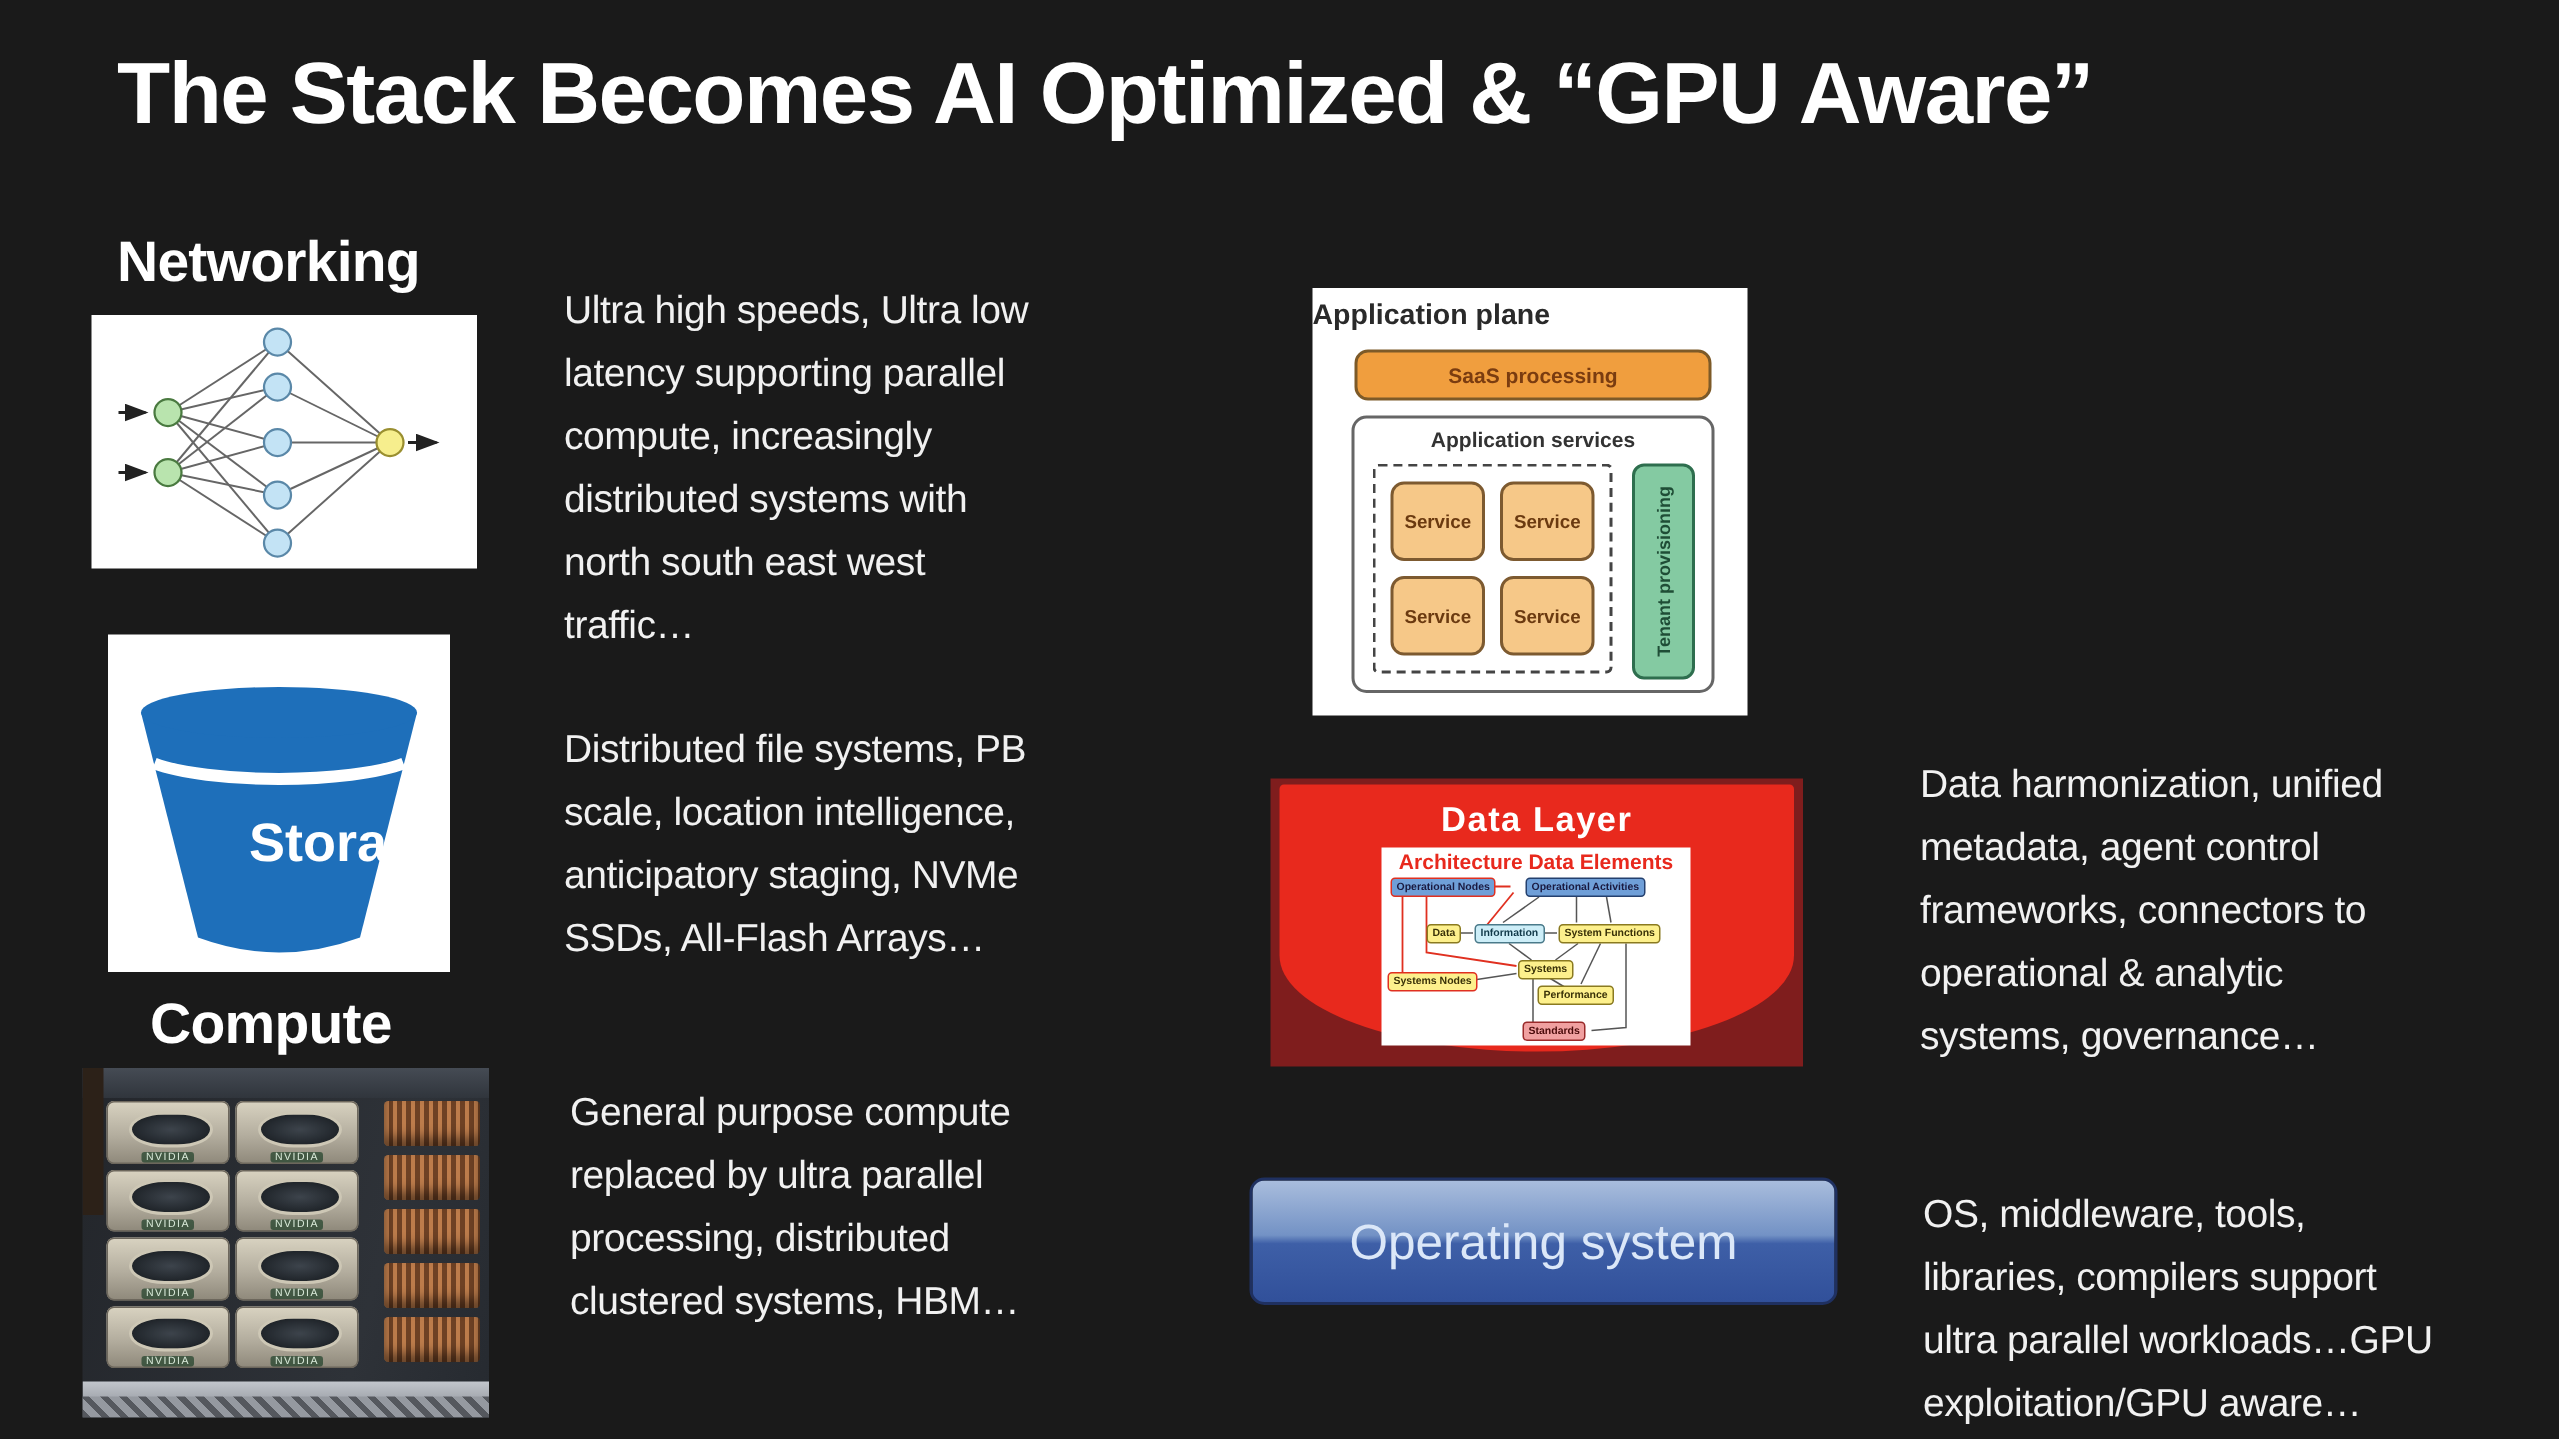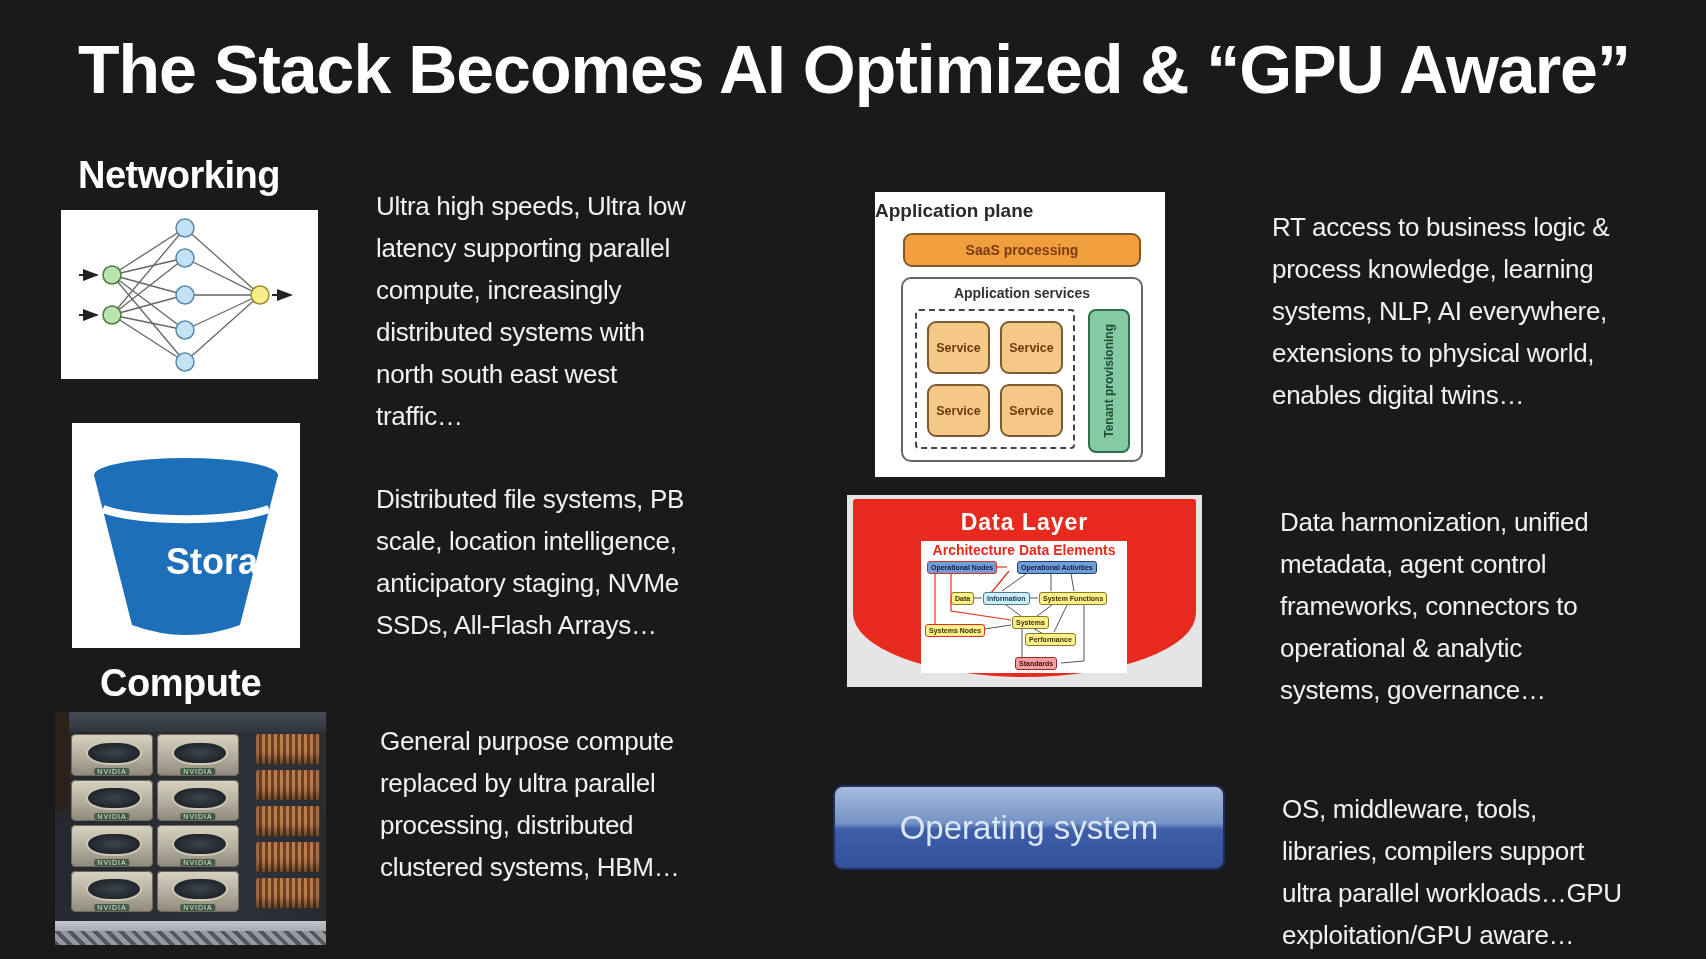--- a/index.html
+++ b/index.html
@@ -1,20 +1,20 @@
 <!DOCTYPE html>
 <html><head>
 <meta charset="utf-8">
 <style>
   html,body{margin:0;padding:0;}
   body{width:1706px;height:959px;background:#1a1a1a;overflow:hidden;
        font-family:"Liberation Sans","DejaVu Sans",sans-serif;}
   .slide{position:relative;width:1706px;height:959px;background:#1a1a1a;}
 
-  .title{position:absolute;left:78px;top:30px;color:#ffffff;font-size:68px;
+  .title{position:absolute;left:78px;top:30px;color:#ffffff;font-size:58px;
          font-weight:bold;letter-spacing:-1px;line-height:1.15;white-space:nowrap;}
 
   .h{position:absolute;color:#ffffff;font-weight:bold;font-size:38px;letter-spacing:-0.5px;}
   #networking-heading{left:78px;top:154px;}
   #compute-heading{left:100px;top:662px;}
 
   .desc{position:absolute;color:#f1f1f1;font-size:26px;line-height:42px;
         white-space:pre-line;letter-spacing:-0.3px;}
   #networking-text{left:376px;top:185px;width:420px;}
   #storage-text{left:376px;top:478px;width:420px;}
@@ -76,21 +76,21 @@
   .service-box{background:#f6c888;border:2px solid #7d5a30;border-radius:9px;
                display:flex;align-items:center;justify-content:center;
                color:#6b3a10;font-size:12.5px;font-weight:bold;}
   #tenant-box{position:absolute;left:185px;top:30px;width:38px;height:140px;
               background:#84caa2;border:2px solid #2e6e4e;border-radius:8px;
               display:flex;align-items:center;justify-content:center;}
   #tenant-box span{writing-mode:vertical-rl;transform:rotate(180deg);
                    color:#1f4d36;font-size:12px;font-weight:600;white-space:nowrap;}
 
   
-  #data-layer{position:absolute;left:847px;top:495px;width:355px;height:192px;background:#e5e5e5;}
+  #data-layer{position:absolute;left:847px;top:519px;width:355px;height:192px;background:#7f1d1d;}
   #dl-red{position:absolute;left:6px;top:4px;width:343px;height:178px;background:#e8291d;
           border-radius:3px 3px 50% 50% / 3px 3px 36% 36%;}
   #dl-title{position:absolute;left:0;right:0;top:10px;text-align:center;
             color:#ffffff;font-size:23px;font-weight:bold;letter-spacing:1px;}
   #dl-white{position:absolute;left:68px;top:42px;width:206px;height:132px;background:#ffffff;}
   #dl-subtitle{position:absolute;left:0;right:0;top:1px;text-align:center;
                color:#e8291d;font-size:14px;font-weight:bold;}
   .fc-node{position:absolute;font-size:7px;font-weight:bold;line-height:1;
            padding:2px 3px;border-radius:3px;white-space:nowrap;color:#1a1a40;}
   .fc-blue{background:#6f9fd8;border:1px solid #24406e;}
@@ -233,25 +233,20 @@
         <div class="service-box">Service</div>
         <div class="service-box">Service</div>
         <div class="service-box">Service</div>
         <div class="service-box">Service</div>
       </div>
       <div id="tenant-box">
         <span>Tenant provisioning</span>
       </div>
     </div>
   </div>
-  <div class="desc" id="app-text">RT access to business logic &amp;
-process knowledge, learning
-systems, NLP, AI everywhere,
-extensions to physical world,
-enables digital twins…</div>
 
   <div id="data-layer">
     <div id="dl-red">
       <div id="dl-title">Data Layer</div>
       <div id="dl-white">
         <div id="dl-subtitle">Architecture Data Elements</div>
         <svg id="fc-lines" width="206" height="132" viewBox="0 0 206 132">
           <g stroke="#555" stroke-width="1" fill="none">
             <path d="M105,33 L81,50"></path>
               <path d="M130,33 L130,50"></path>

